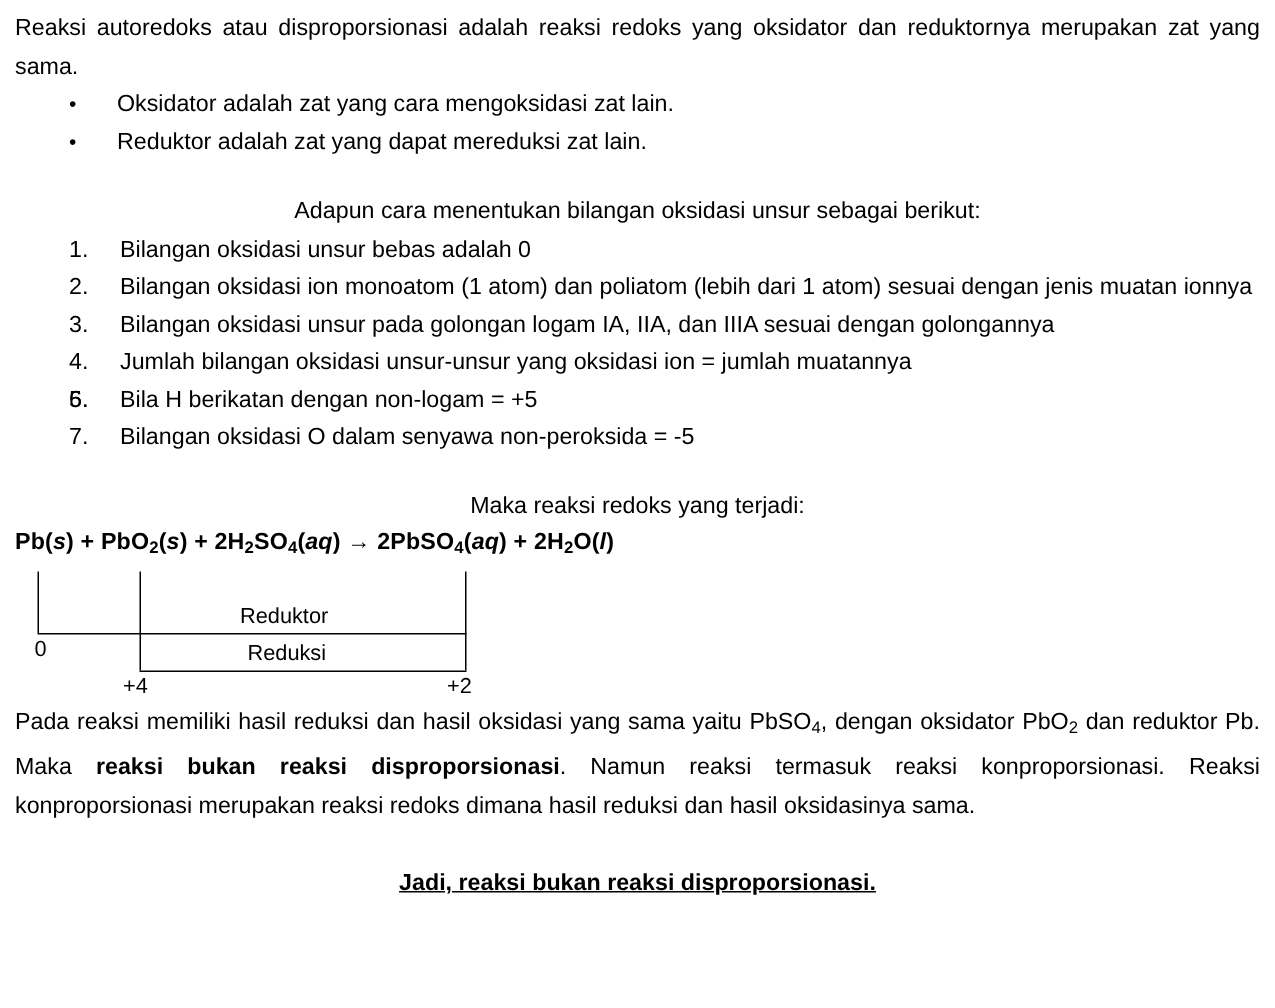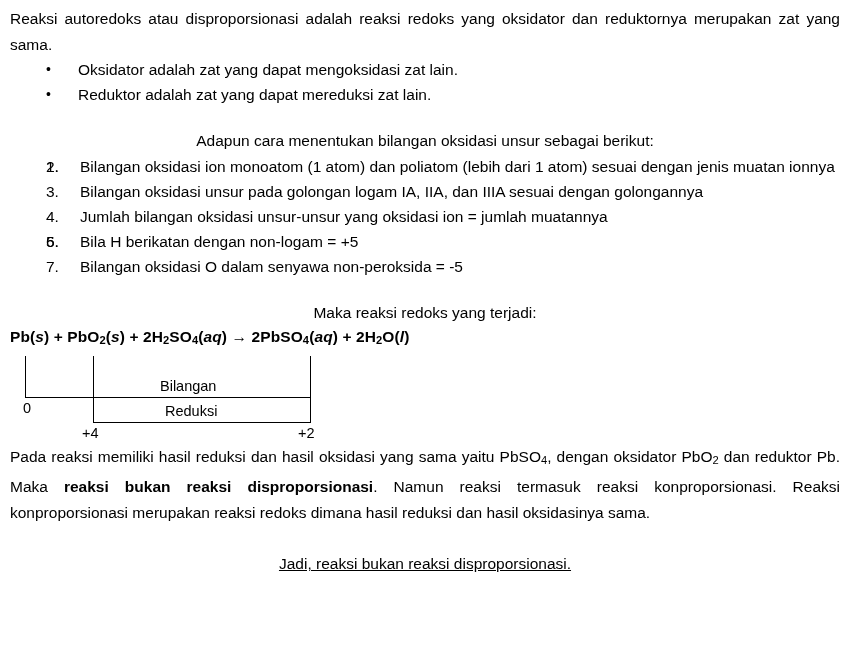--- a/index.html
+++ b/index.html
@@ -125,50 +125,51 @@
   .lbl-plus2    { left: 288px; top: 71px; }
 
   
   sub.chem {
     font-size: 72%;
     vertical-align: -0.22em;
   }
   b.bold { font-weight: bold; }
   .conclusion {
     margin: 0;
-    font-weight: normal;
+    font-weight: bold;
     text-decoration: underline;
     display: inline-block;
   }
 </style>
 </head>
 <body>
 
 <div class="page">
 
   <p class="para">Reaksi autoredoks atau disproporsionasi adalah reaksi redoks yang oksidator dan reduktornya merupakan zat yang sama.</p>
 
   <ul class="bullets">
     <li>
       <span class="bullet-mark">•</span>
-      <span>Oksidator adalah zat yang dapat mengoksidasi zat lain.</span>
+      <span>Oksidator adalah zat yang cara mengoksidasi zat lain.</span>
     </li>
     <li>
       <span class="bullet-mark">•</span>
       <span>Reduktor adalah zat yang dapat mereduksi zat lain.</span>
     </li>
   </ul>
 
   <div class="gap-md"></div>
 
   <p class="para plain">Adapun cara menentukan bilangan oksidasi unsur sebagai berikut:</p>
 
   <ol class="numbers">
     <li>
       <span class="num-mark">1.</span>
+      <span>Bilangan oksidasi unsur bebas adalah 0</span>
     </li>
     <li>
       <span class="num-mark">2.</span>
       <span>Bilangan oksidasi ion monoatom (1 atom) dan poliatom (lebih dari 1 atom) sesuai dengan jenis muatan ionnya</span>
     </li>
     <li>
       <span class="num-mark">3.</span>
       <span>Bilangan oksidasi unsur pada golongan logam IA, IIA, dan IIIA sesuai dengan golongannya</span>
     </li>
     <li>
@@ -193,21 +194,21 @@
   <p class="para plain">Maka reaksi redoks yang terjadi:</p>
 
   <p class="equation"><span>Pb</span>(<i>s</i>) <span>+</span> <span>PbO</span><sub>2</sub>(<i>s</i>) <span>+</span> <span>2H</span><sub>2</sub><span>SO</span><sub>4</sub>(<i>aq</i>) <span>→</span> <span>2PbSO</span><sub>4</sub>(<i>aq</i>) <span>+</span> <span>2H</span><sub>2</sub><span>O</span>(<i>l</i>)</p>
 
   <div class="diagram">
     <div class="vline v-left"></div>
     <div class="vline v-mid"></div>
     <div class="vline v-right"></div>
     <div class="hline h-oks"></div>
     <div class="hline h-red"></div>
-    <span class="dlabel lbl-oksidasi">Bilangan</span>
+    <span class="dlabel lbl-oksidasi">Reduktor</span>
     <span class="dlabel lbl-reduksi">Reduksi</span>
     <span class="dlabel lbl-zero">0</span>
     <span class="dlabel lbl-plus4">+4</span>
     <span class="dlabel lbl-plus2">+2</span>
   </div>
 
   <p class="para"><span>Pada reaksi memiliki hasil reduksi dan hasil oksidasi yang sama yaitu PbSO</span><sub class="chem">4</sub><span>, dengan oksidator PbO</span><sub class="chem">2</sub><span> dan reduktor Pb. Maka </span><b class="bold">reaksi bukan reaksi  disproporsionasi</b><span>. Namun reaksi termasuk reaksi konproporsionasi. Reaksi konproporsionasi merupakan reaksi redoks dimana hasil reduksi dan hasil oksidasinya sama.</span></p>
 
   <div class="gap-lg"></div>
 

